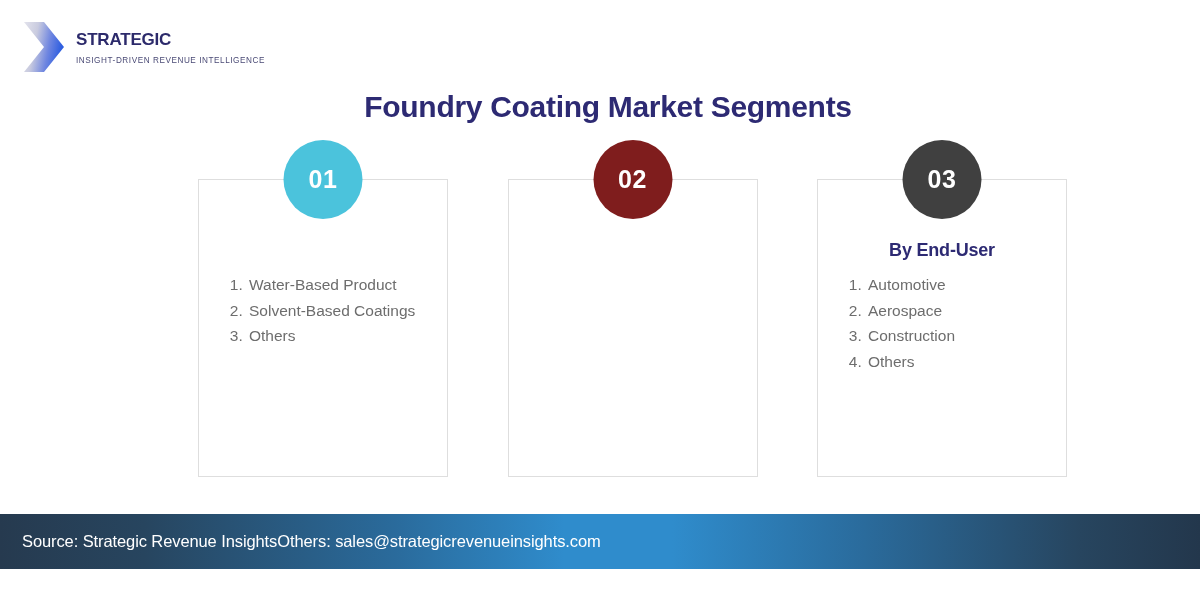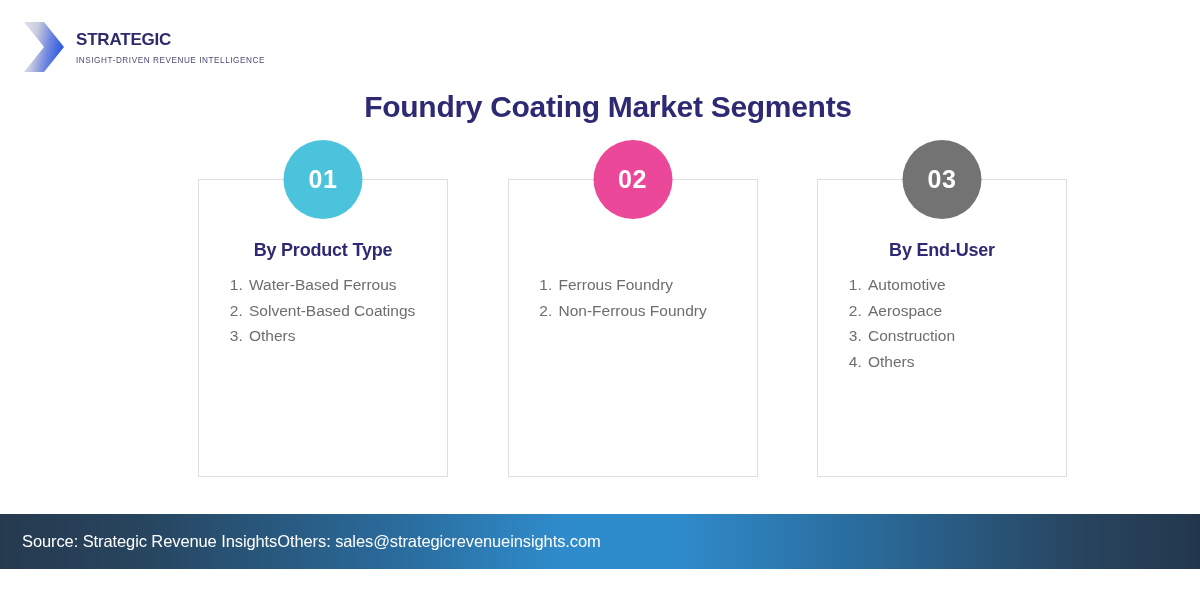--- a/index.html
+++ b/index.html
@@ -179,38 +179,33 @@
       <div id="logo-tagline">INSIGHT-DRIVEN REVENUE INTELLIGENCE</div>
     </div>
   </div>
 
   <div id="title">Foundry Coating Market Segments</div>
 
   <div id="cards">
 
     <div class="card">
       <div class="badge" style="background:#4bc3dc">01</div>
-      <div class="card-heading">By Product Type</div>
       <ol class="card-list">
-        <li>Water-Based Ferrous</li>
+        <li>Water-Based Product</li>
         <li>Solvent-Based Coatings</li>
         <li>Others</li>
       </ol>
     </div>
 
     <div class="card">
-      <div class="badge" style="background:#ec4899">02</div>
-      <ol class="card-list">
-        <li>Ferrous Foundry</li>
-        <li>Non-Ferrous Foundry</li>
-      </ol>
+      <div class="badge" style="background:#7f1d1d">02</div>
     </div>
 
     <div class="card">
-      <div class="badge" style="background:#737373">03</div>
+      <div class="badge" style="background:#404040">03</div>
       <div class="card-heading">By End-User</div>
       <ol class="card-list">
         <li>Automotive</li>
         <li>Aerospace</li>
         <li>Construction</li>
         <li>Others</li>
       </ol>
     </div>
 
   </div>

